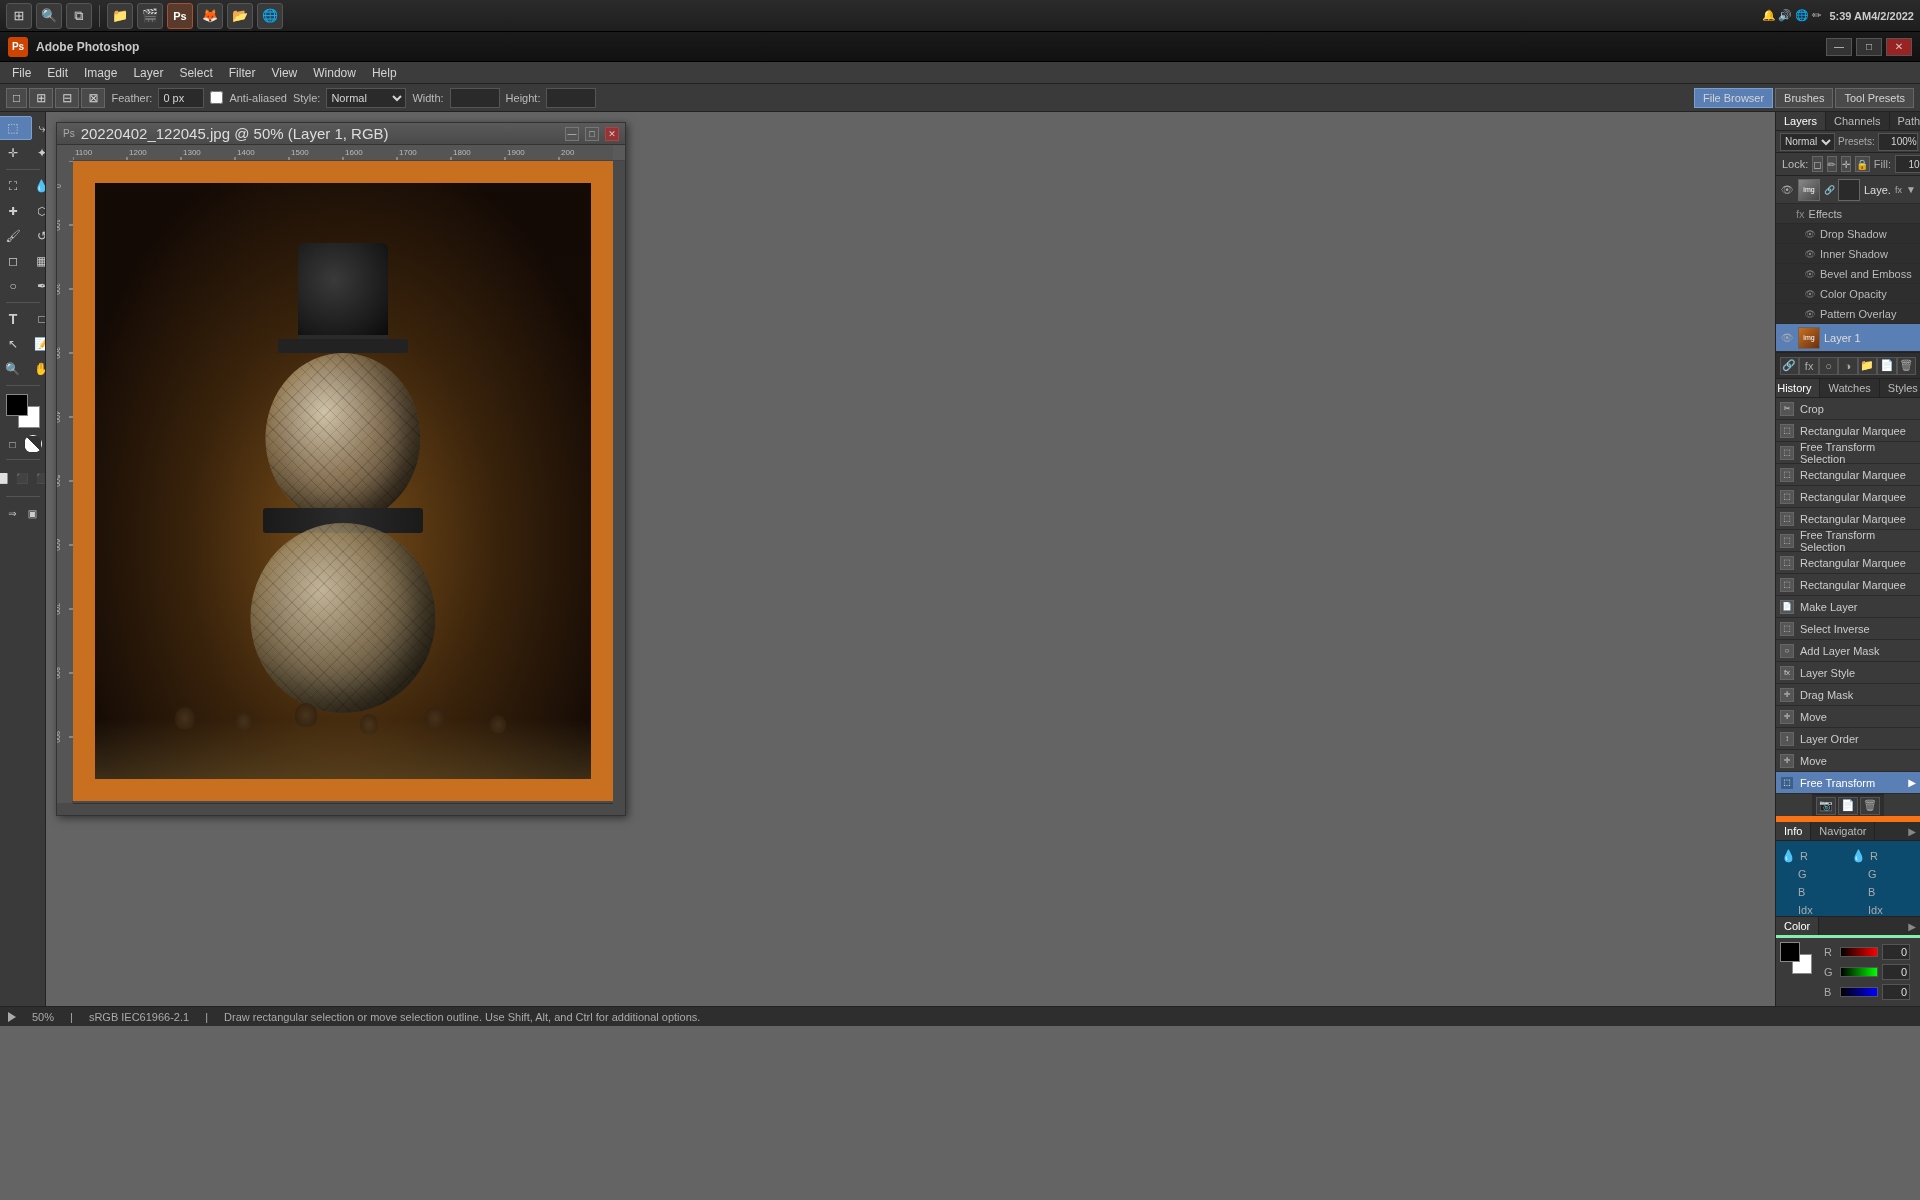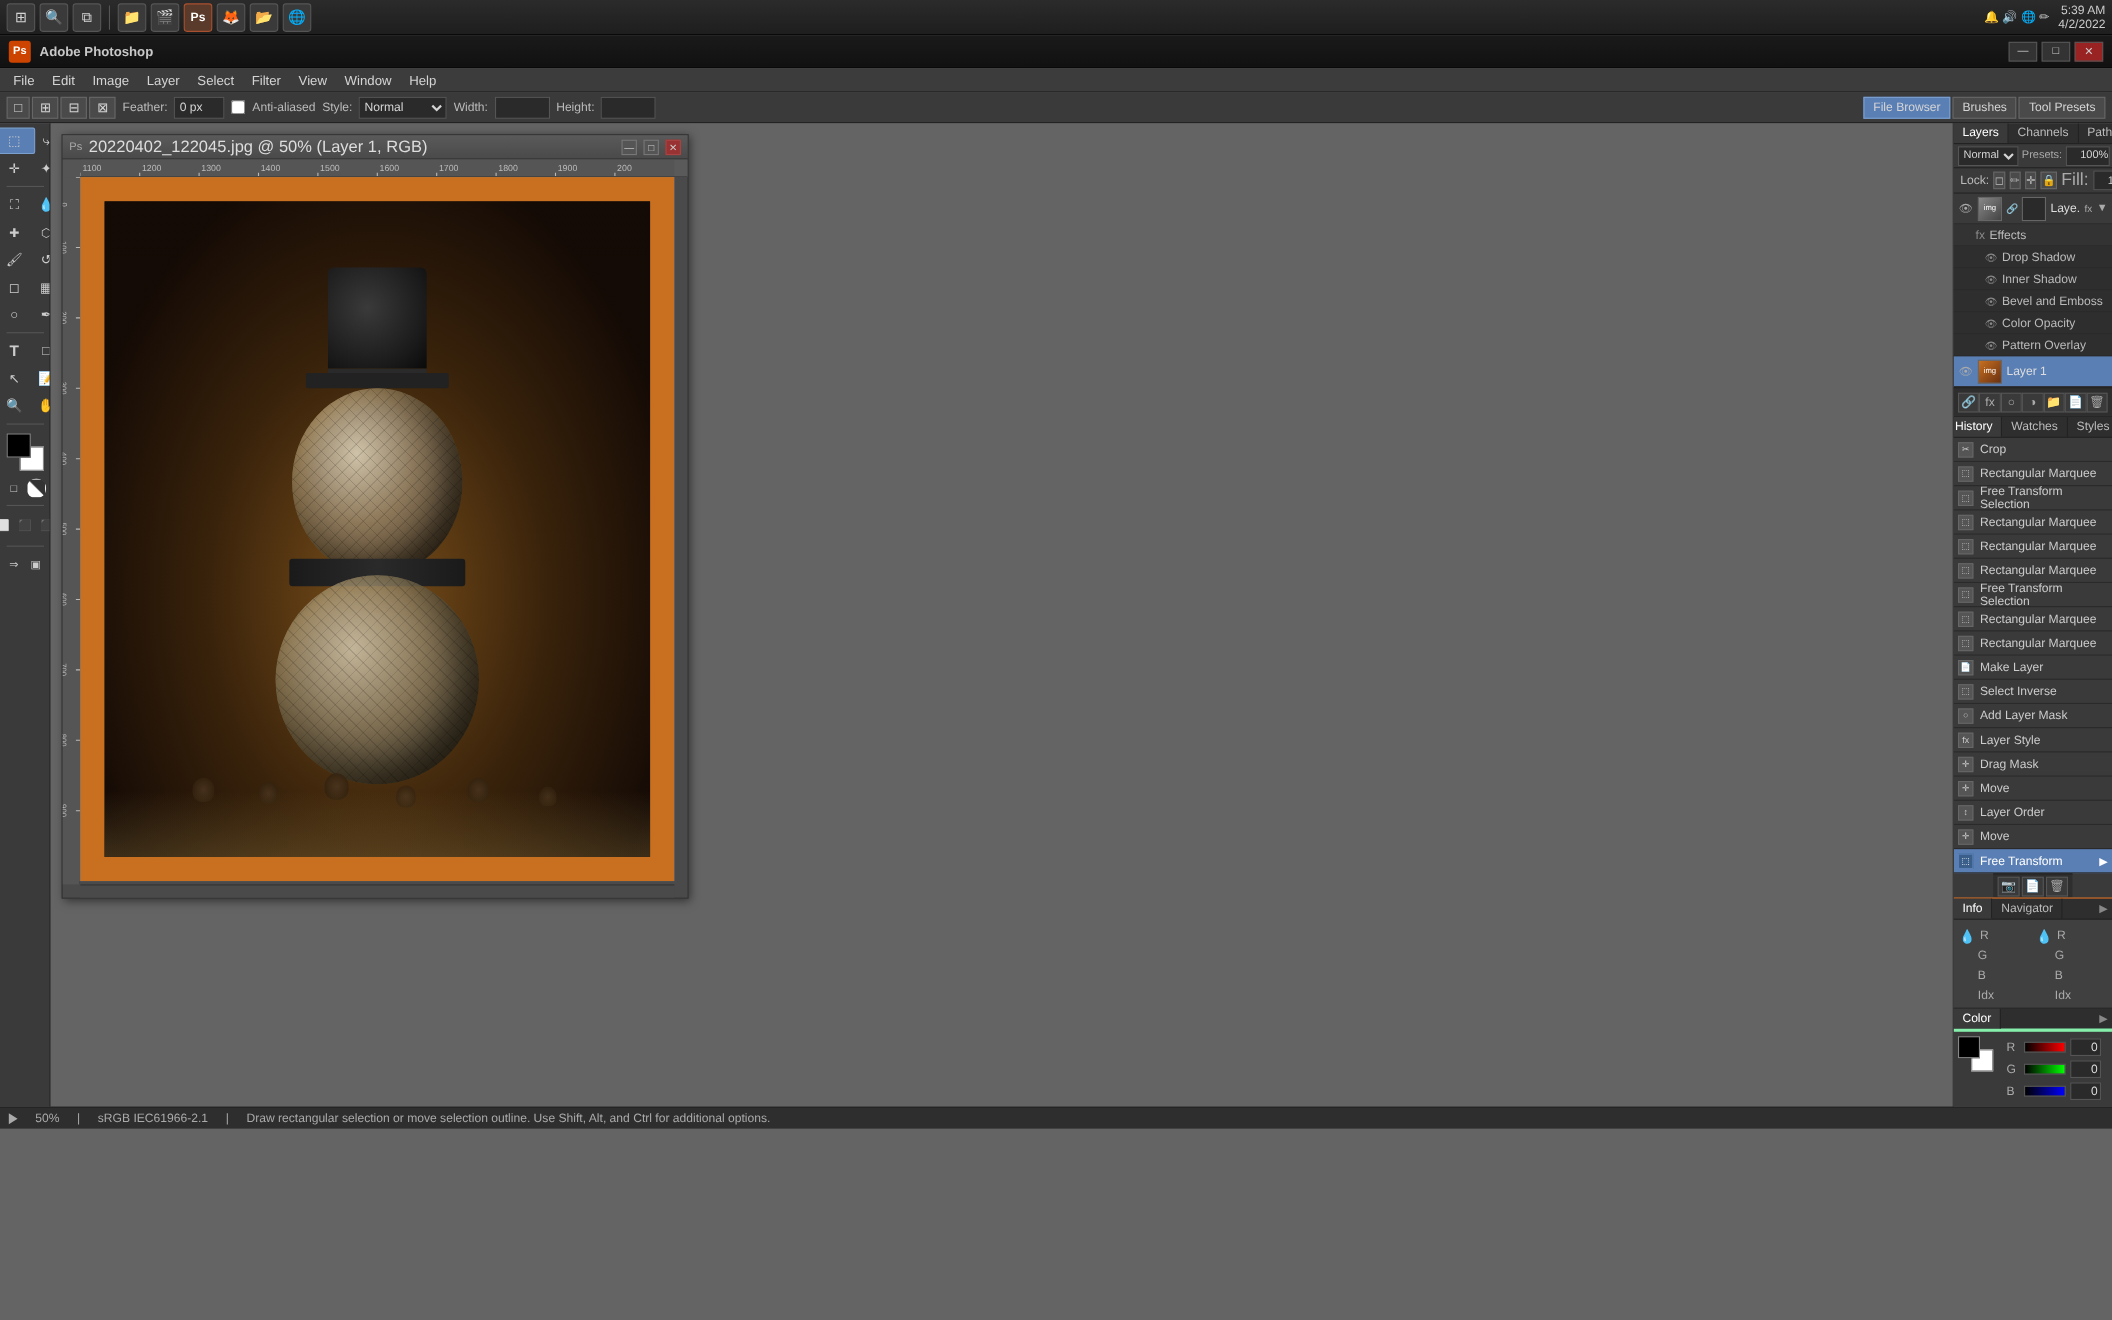--- a/index.html
+++ b/index.html
@@ -403,22 +403,22 @@
       border: 1px solid #666;
       display: flex; align-items: center; justify-content: center;
       font-size: 8px;
       flex-shrink: 0;
     }
     .history-icon.blue { background: #3a5f8a; border-color: #5a7fb5; }
 
     
     #info-panel {
       height: 100px;
-      background: #404040;
-      border-top: 1px solid #f97316;
+      background: #0c4a6e;
+      border-top: 6px solid #f97316;
     }
     .info-tabs {
       display: flex;
       background: #2e2e2e;
       border-bottom: 1px solid #222;
     }
     .info-content {
       display: flex;
       padding: 6px;
       gap: 8px;
@@ -557,21 +557,21 @@
   <div class="taskbar-icon">⧉</div>
   <div class="taskbar-sep"></div>
   <div class="taskbar-icon">📁</div>
   <div class="taskbar-icon">🎬</div>
   <div class="taskbar-icon" style="background:#5a3a2a; border-color:#a85030; font-size:11px; font-weight:bold; color:#fff;">Ps</div>
   <div class="taskbar-icon">🦊</div>
   <div class="taskbar-icon">📂</div>
   <div class="taskbar-icon">🌐</div>
   <div class="taskbar-right">
     <span>🔔 🔊 🌐 ✏</span>
-    <div style="display:flex;flex-direction:column;align-items:flex-end;gap:0px;">
+    <div style="display:flex;flex-direction:row;align-items:flex-end;gap:0px;font-weight:bold;">
       <span>5:39 AM</span>
       <span>4/2/2022</span>
     </div>
   </div>
 </div>
 
 <div id="title-bar">
   <div class="app-icon">Ps</div>
   <span class="title-text">Adobe Photoshop</span>
   <div class="win-controls">
@@ -829,21 +829,21 @@
         <span style="font-size:10px; color:#aaa;">Presets:</span>
         <input class="opacity-input" value="100%" style="">
       </div>
 
       <div class="lock-row">
         <span>Lock:</span>
         <div class="lock-icon-btn">◻</div>
         <div class="lock-icon-btn">✏</div>
         <div class="lock-icon-btn">✛</div>
         <div class="lock-icon-btn">🔒</div>
-        <span style="margin-left:auto; font-size:16px; color:#aaa;text-align:center;">Fill:</span>
+        <span style="margin-left:auto; font-size:11px; color:#aaa;text-align:center;">Fill:</span>
         <input class="fill-input" value="100%" style="">
       </div>
 
       <div class="layer-item">
         <div class="layer-eye">👁</div>
         <div class="layer-thumb-img" style="background:linear-gradient(135deg,#888,#444);">
           <span style="font-size:7px; color:#fff;">img</span>
         </div>
         <div class="layer-link-icon">🔗</div>
         <div class="layer-thumb-mask"></div>

